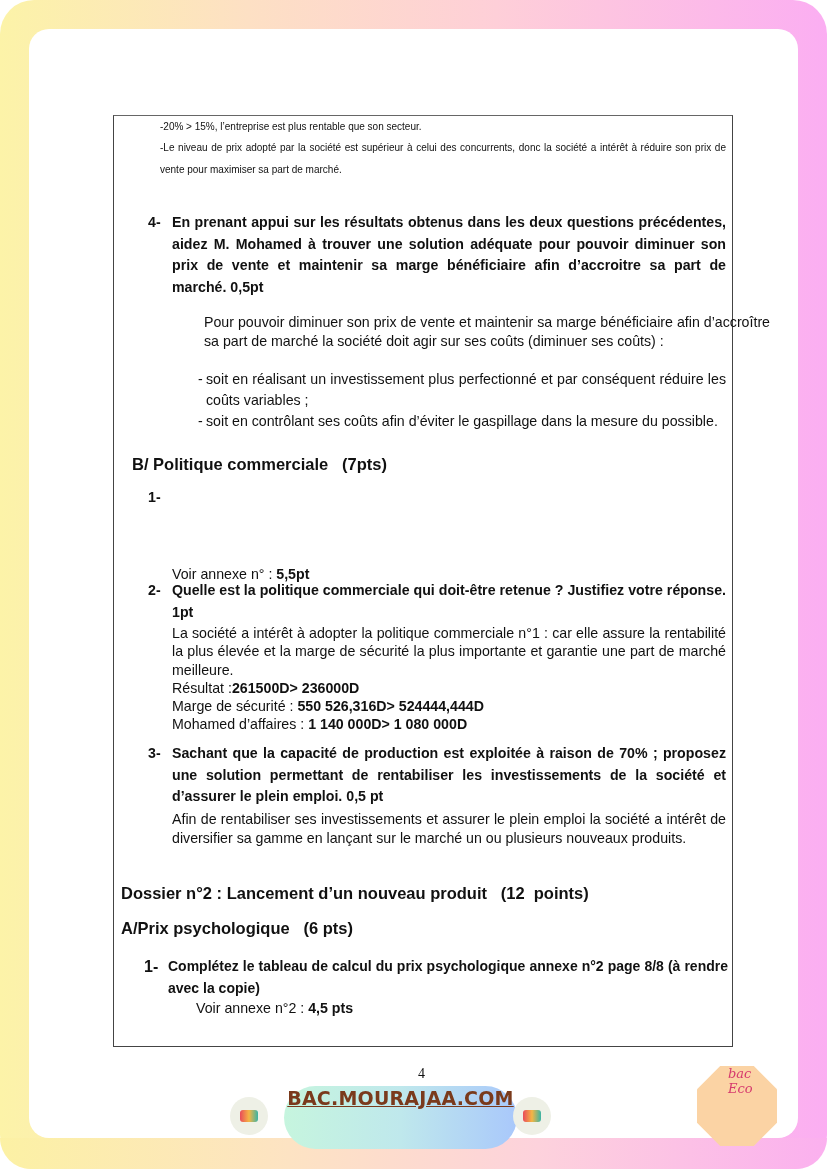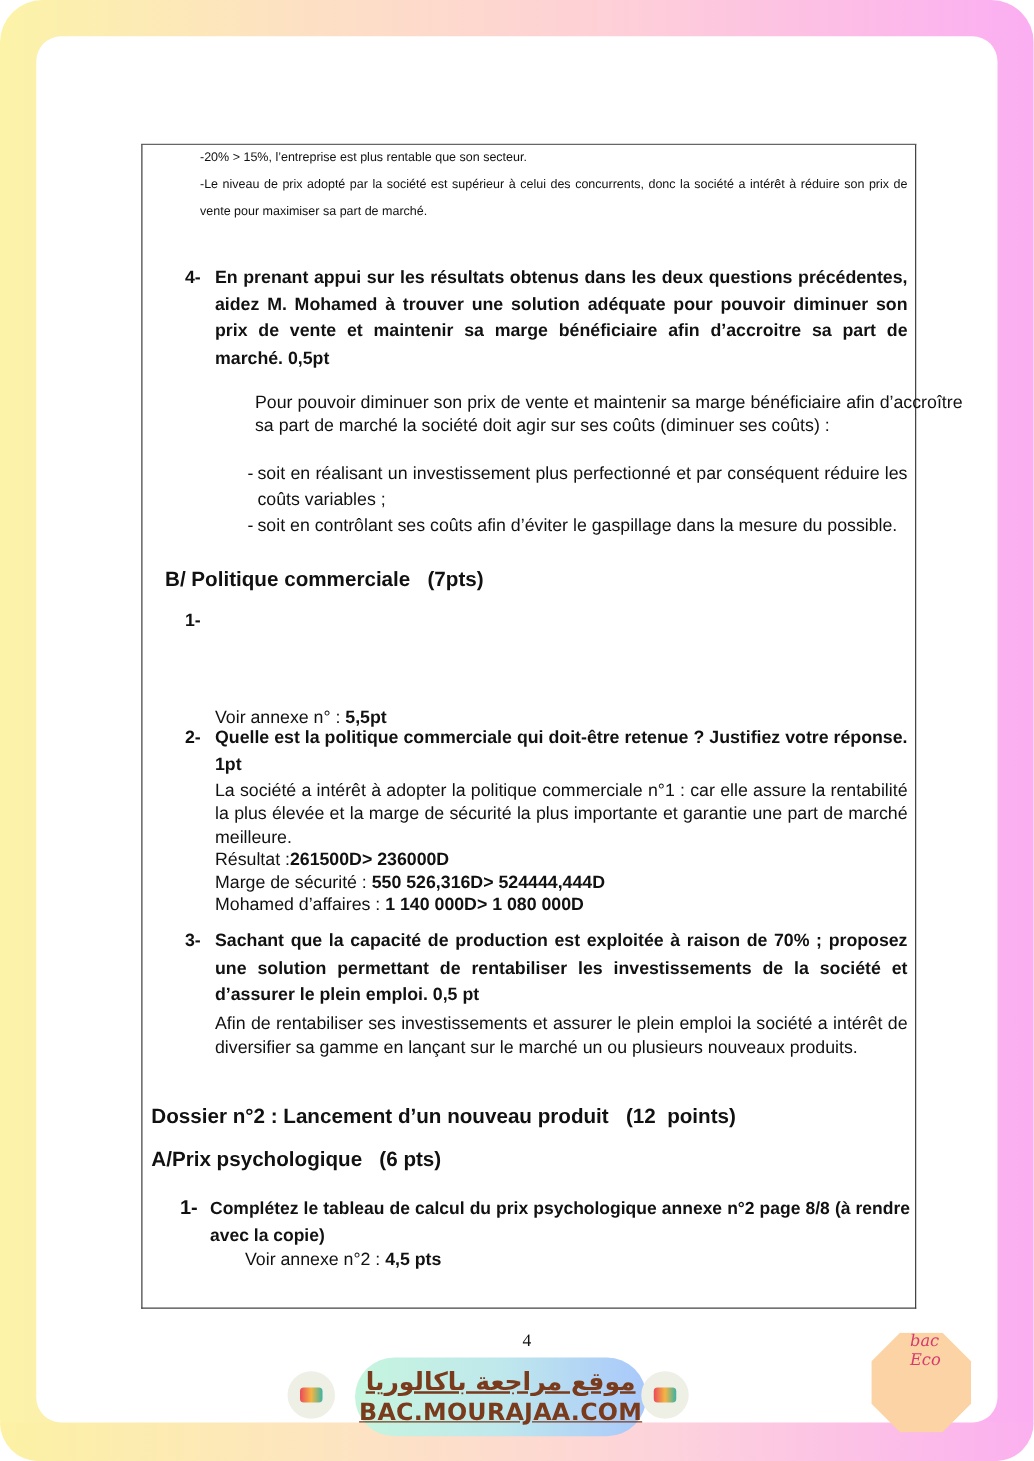--- a/index.html
+++ b/index.html
@@ -128,21 +128,20 @@
 <div class="ans" style="left:168px; top:999px; width:554px;margin-left:28px;">
   <span>Voir annexe n°2 : </span><span class="b">4,5 pts</span>
 </div>
 
 <div class="page-num">4</div>
 
 <div class="logo-circle" style="left:230px; top:1097px;">
   <div class="mark"></div>
 </div>
 <div class="banner">
-  <span class="ar" dir="rtl">موقع مراجعة باكالوريا</span>
   <span class="en">BAC.MOURAJAA.COM</span>
 </div>
 <div class="logo-circle" style="left:513px; top:1097px;">
   <div class="mark"></div>
 </div>
 
 <div class="bac-eco">
   <span>bac Eco</span>
 </div>
 

